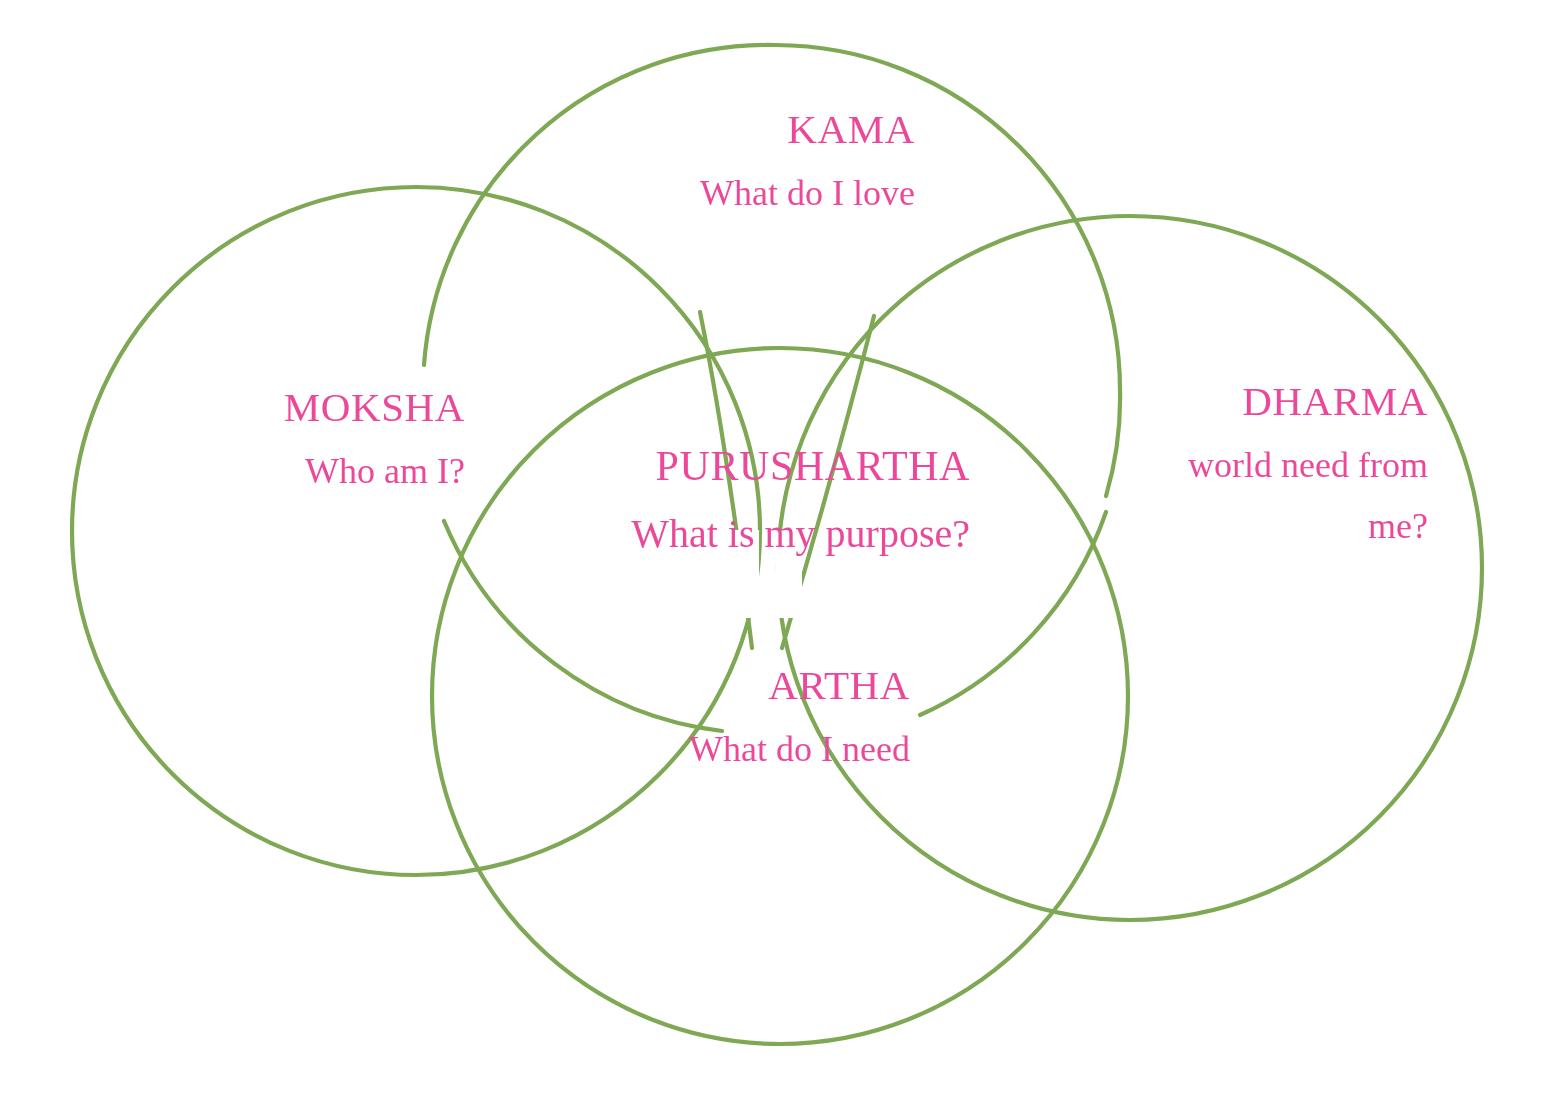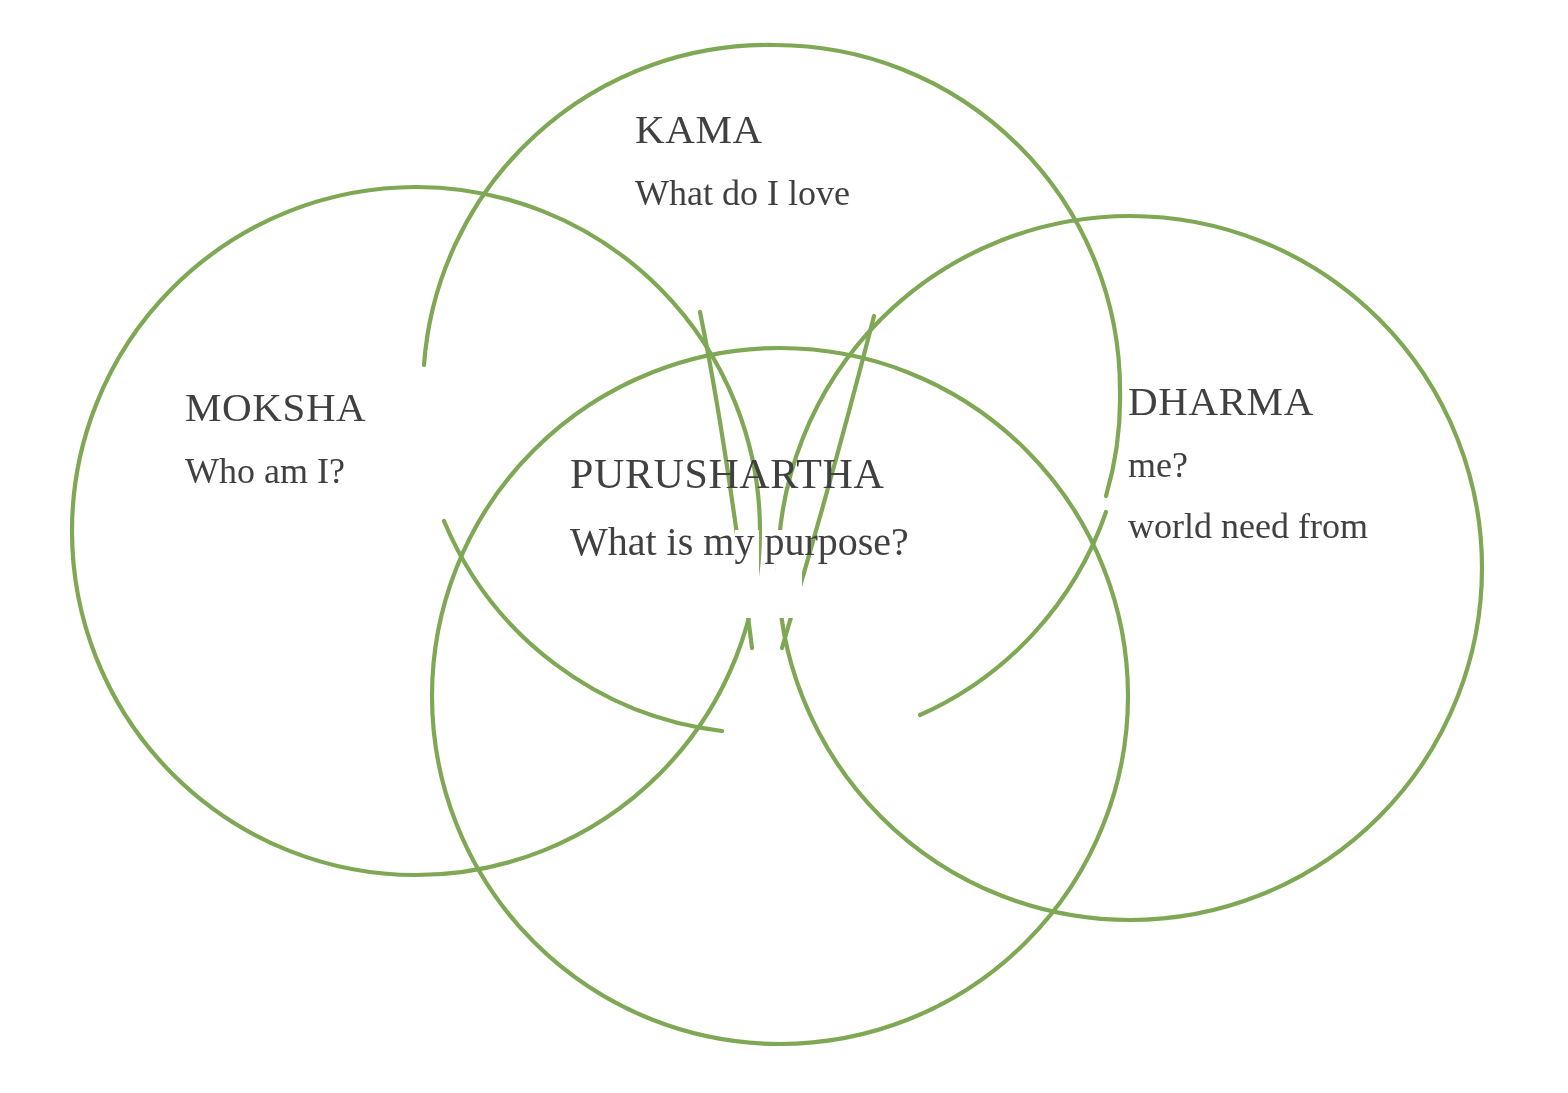--- a/index.html
+++ b/index.html
@@ -24,23 +24,23 @@
   #venn-svg {
     position: absolute;
     top: 0;
     left: 0;
     width: 1568px;
     height: 1093px;
     display: block;
   }
   .label-group {
     position: absolute;
-    text-align: left;
+    text-align: right;
     line-height: 1.14;
-    color: #404040;
+    color: #ec4899;
   }
   .label-title {
     display: block;
     font-size: 41px;
     font-weight: 400;
     letter-spacing: 0.6px;
     white-space: nowrap;
   }
   .label-question {
     display: block;
@@ -64,21 +64,20 @@
     top: 378px;
     width: 300px;
   }
   #label-purushartha {
     left: 570px;
     top: 443px;
     width: 400px;
   }
   #label-purushartha .label-title {
     font-size: 42px;
-    margin-top: 8px;
   }
   #label-purushartha .label-question {
     font-size: 40px;
   }
   #label-artha {
     left: 630px;
     top: 662px;
     width: 280px;
   }
 </style>
@@ -120,25 +119,27 @@
     <span class="label-question">Who am I?</span>
   </div>
 
   <div class="label-group" id="label-kama">
     <span class="label-title">KAMA</span>
     <span class="label-question">What do I love</span>
   </div>
 
   <div class="label-group" id="label-dharma">
     <span class="label-title">DHARMA</span>
+    <span class="label-question">world need from</span>
     <span class="label-question">me?</span>
-    <span class="label-question">world need from</span>
   </div>
 
   <div class="label-group" id="label-purushartha">
     <span class="label-title">PURUSHARTHA</span>
     <span class="label-question">What is my purpose?</span>
   </div>
 
   <div class="label-group" id="label-artha">
+    <span class="label-title">ARTHA</span>
+    <span class="label-question">What do I need</span>
   </div>
 
 </div>
 
 </body></html>

